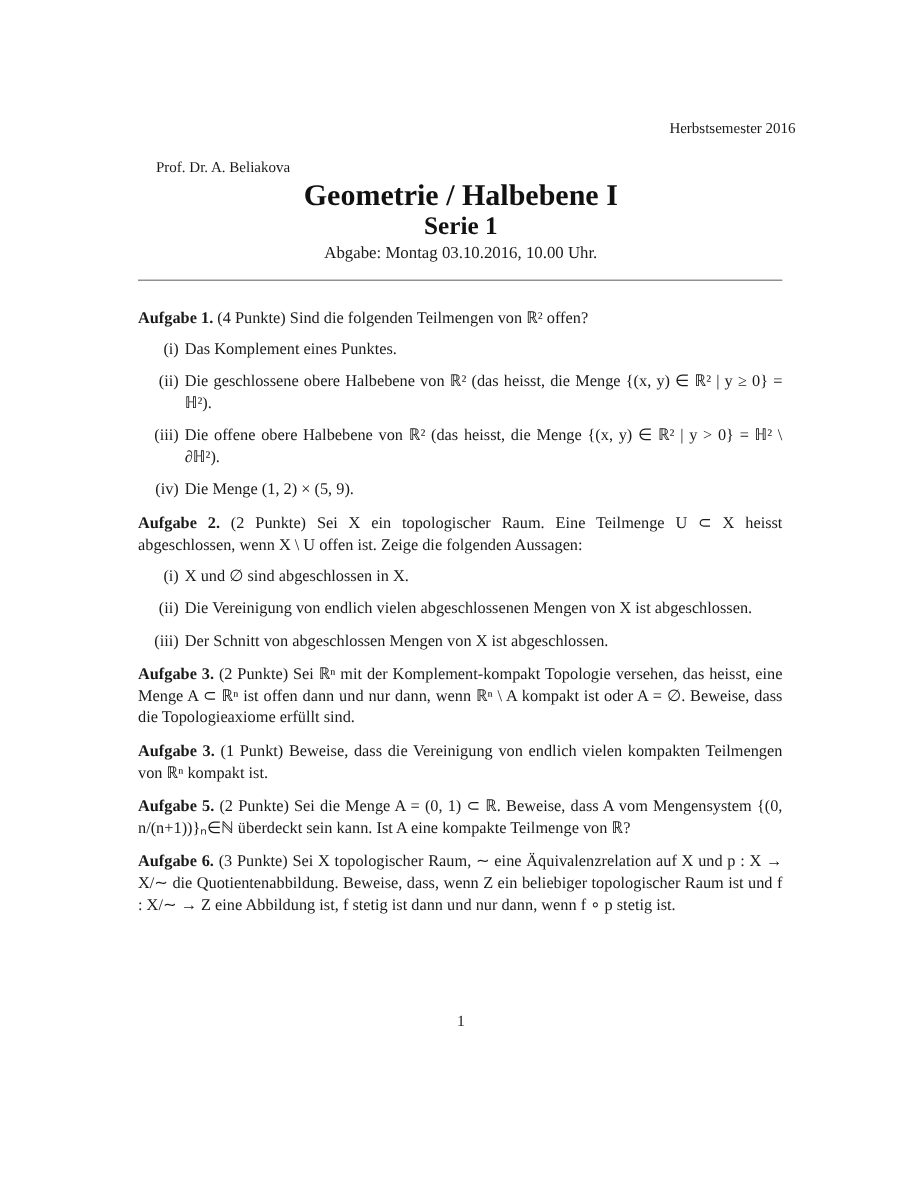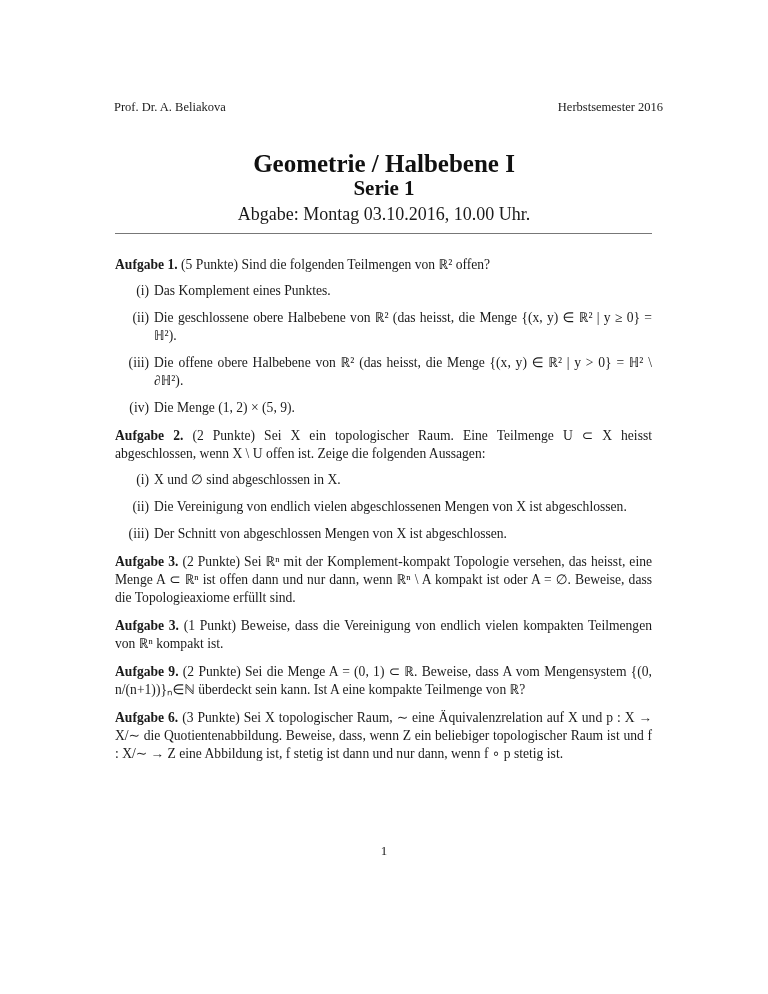--- a/index.html
+++ b/index.html
@@ -3,31 +3,31 @@
 <meta charset="utf-8">
 <style>
   html, body { margin: 0; padding: 0; background: #ffffff; }
   body {
     width: 768px; height: 994px; position: relative; overflow: hidden;
     font-family: "DejaVu Serif", "Liberation Serif", serif;
     color: #1a1a1a;
   }
   .page { position: absolute; left: 0; top: 0; width: 768px; height: 994px; }
   .hdr { position: absolute; top: 100px; font-size: 12.5px; font-family: "Liberation Serif", serif; }
-  .hdr.left { left: 114px; }
+  .hdr.left { left: 130px; margin-top: 32px; }
   .hdr.right { right: 105px; }
   .title {
     position: absolute; left: 0; width: 768px; text-align: center;
     font-family: "Liberation Serif", serif; font-weight: bold; color: #111;
   }
   .title.main { top: 150px; font-size: 25px; }
   .title.sub { top: 176px; font-size: 21px; }
   .due {
     position: absolute; top: 204px; left: 0; width: 768px; text-align: center;
-    font-family: "Liberation Serif", serif; font-size: 18px;
+    font-family: "Liberation Serif", serif; font-size: 14px;
   }
   .rule { position: absolute; top: 233px; left: 115px; width: 537px; height: 1px; background: #777; }
   .body {
     position: absolute; left: 115px; width: 537px; top: 256px;
     font-family: "Liberation Serif", serif; font-size: 13.6px; line-height: 18px;
     text-align: justify;
   }
   .task { margin: 0 0 10px 0; }
   .task-head { font-weight: bold; }
   .items { margin: 8px 0 10px 0; padding: 0; list-style: none; }
@@ -48,21 +48,21 @@
   <div class="title main">Geometrie / Halbebene I</div>
   <div class="title sub">Serie 1</div>
   <div class="due">Abgabe: Montag 03.10.2016, 10.00 Uhr.</div>
 
   <div class="rule"></div>
 
   <div class="body">
 
     <div class="task">
       <span class="task-head">Aufgabe 1.</span>
-      <span>(5 Punkte) Sind die folgenden Teilmengen von ℝ² offen?</span>
+      <span>(4 Punkte) Sind die folgenden Teilmengen von ℝ² offen?</span>
       <ul class="items">
         <li class="item"><span class="lbl">(i)</span><span>Das Komplement eines Punktes.</span></li>
         <li class="item"><span class="lbl">(ii)</span><span>Die geschlossene obere Halbebene von ℝ² (das heisst, die Menge {(x, y) ∈ ℝ² | y ≥ 0} = ℍ²).</span></li>
         <li class="item"><span class="lbl">(iii)</span><span>Die offene obere Halbebene von ℝ² (das heisst, die Menge {(x, y) ∈ ℝ² | y &gt; 0} = ℍ² \ ∂ℍ²).</span></li>
         <li class="item"><span class="lbl">(iv)</span><span>Die Menge (1, 2) × (5, 9).</span></li>
       </ul>
     </div>
 
     <div class="task">
       <span class="task-head">Aufgabe 2.</span>
@@ -78,21 +78,21 @@
       <span class="task-head">Aufgabe 3.</span>
       <span>(2 Punkte) Sei ℝⁿ mit der Komplement-kompakt Topologie versehen, das heisst, eine Menge A ⊂ ℝⁿ ist offen dann und nur dann, wenn ℝⁿ \ A kompakt ist oder A = ∅. Beweise, dass die Topologieaxiome erfüllt sind.</span>
     </div>
 
     <div class="task">
       <span class="task-head">Aufgabe 3.</span>
       <span>(1 Punkt) Beweise, dass die Vereinigung von endlich vielen kompakten Teilmengen von ℝⁿ kompakt ist.</span>
     </div>
 
     <div class="task">
-      <span class="task-head">Aufgabe 9.</span>
+      <span class="task-head">Aufgabe 5.</span>
       <span>(2 Punkte) Sei die Menge A = (0, 1) ⊂ ℝ. Beweise, dass A vom Mengensystem {(0, n/(n+1))}ₙ∈ℕ überdeckt sein kann. Ist A eine kompakte Teilmenge von ℝ?</span>
     </div>
 
     <div class="task">
       <span class="task-head">Aufgabe 6.</span>
       <span>(3 Punkte) Sei X topologischer Raum, ∼ eine Äquivalenzrelation auf X und p : X → X/∼ die Quotientenabbildung. Beweise, dass, wenn Z ein beliebiger topologischer Raum ist und f : X/∼ → Z eine Abbildung ist, f stetig ist dann und nur dann, wenn f ∘ p stetig ist.</span>
     </div>
   </div>
 
   <div class="pagenum">1</div>

